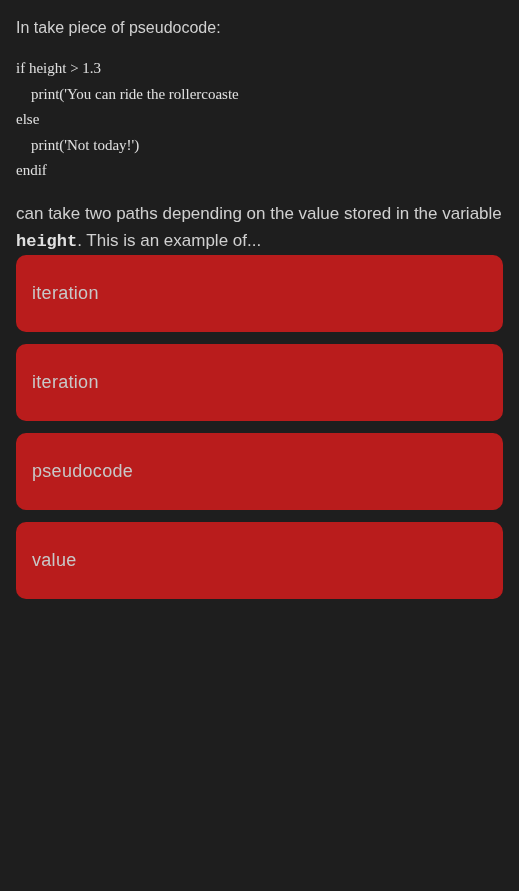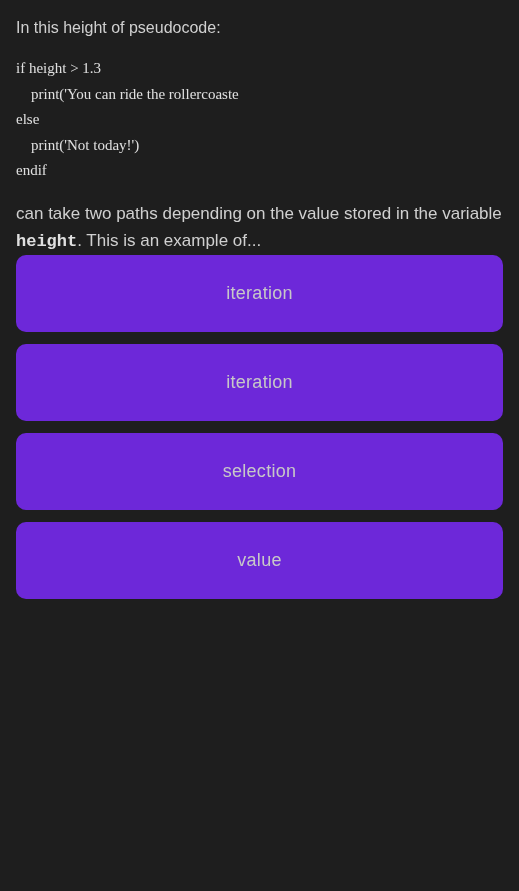--- a/index.html
+++ b/index.html
@@ -42,59 +42,58 @@
 
     .description-text .code-inline {
       font-family: 'Courier New', Courier, monospace;
       font-weight: bold;
       color: #e0e0e0;
     }
 
     .option-button {
       display: flex;
       align-items: center;
-      justify-content: center;
       width: 100%;
-      background-color: #6d28d9;
+      background-color: #b91c1c;
       border-radius: 10px;
       padding: 28px 16px;
       margin-bottom: 12px;
       cursor: pointer;
       border: none;
       outline: none;
     }
 
     .option-label {
       color: #c8c8c8;
       font-size: 18px;
       font-weight: 400;
       letter-spacing: 0.3px;
     }
   </style>
 </head>
 <body>
 
-<p class="intro-text">In this height of pseudocode:</p>
+<p class="intro-text">In take piece of pseudocode:</p>
 
 <div class="code-block">if height &gt; 1.3
     print('You can ride the rollercoaste
 else
     print('Not today!')
 endif</div>
 
 <p class="description-text">
   <span>can take two paths depending on the value stored in the variable </span><span class="code-inline">height</span><span>. This is an example of...</span>
 </p>
 
 <div>
   <button class="option-button">
     <span class="option-label">iteration</span>
   </button>
   <button class="option-button">
     <span class="option-label">iteration</span>
   </button>
   <button class="option-button">
-    <span class="option-label">selection</span>
+    <span class="option-label">pseudocode</span>
   </button>
   <button class="option-button">
     <span class="option-label">value</span>
   </button>
 </div>
 
 </body></html>

